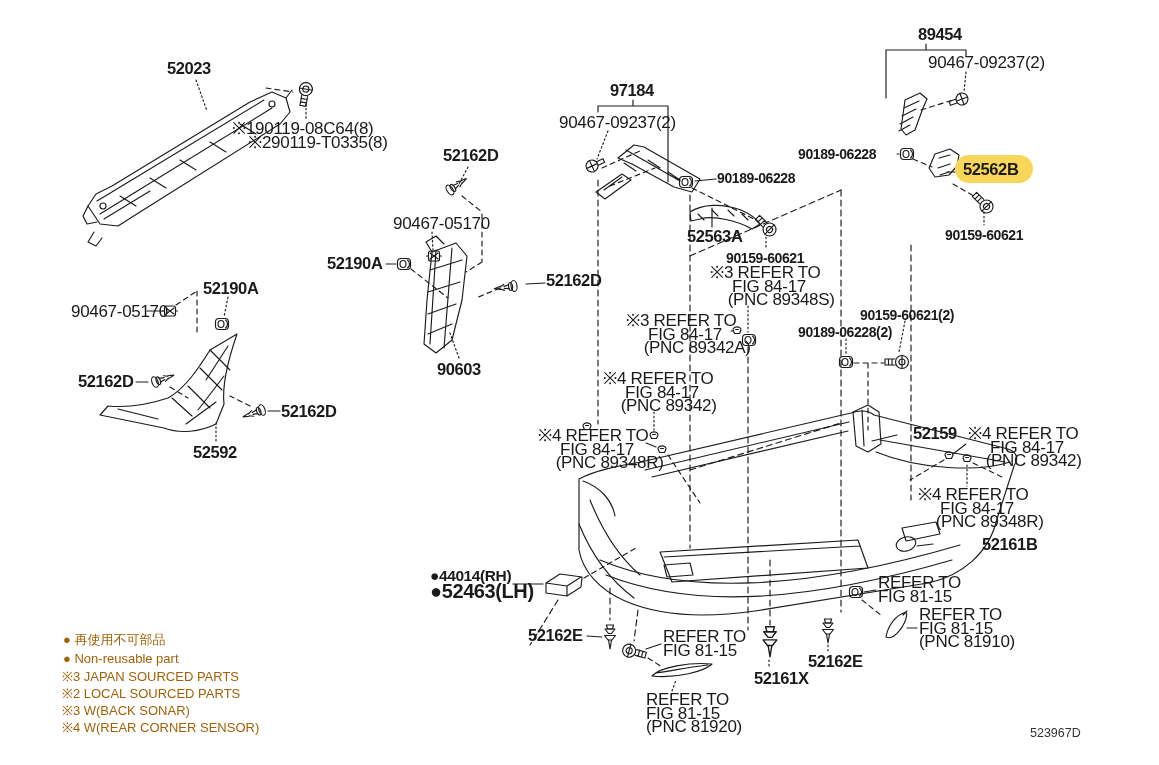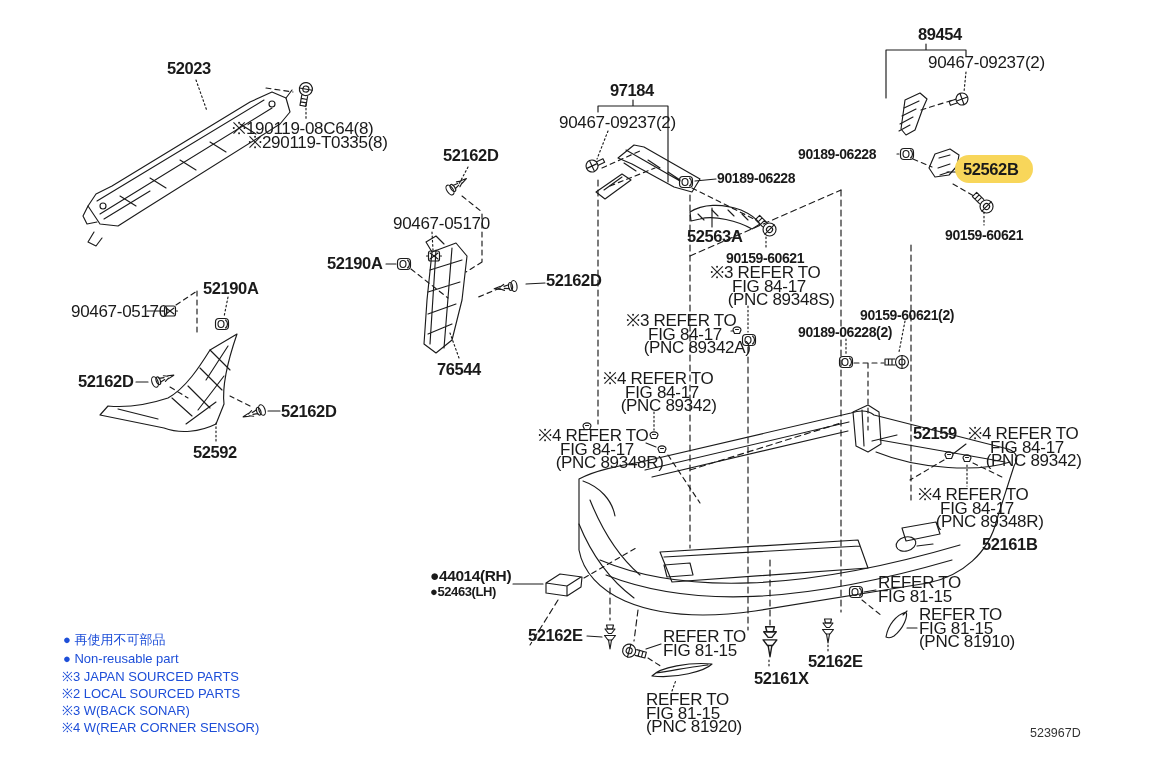--- a/index.html
+++ b/index.html
@@ -3,21 +3,21 @@
 <meta charset="utf-8">
 <style>
   html,body{margin:0;padding:0;background:#fff;}
   .stage{position:relative;width:1159px;height:765px;background:#ffffff;overflow:hidden;
          font-family:"Liberation Sans",sans-serif;color:#1a1a1a;}
   .art{position:absolute;left:0;top:0;}
   .lbl{position:absolute;white-space:pre;}
   .pn {font-weight:700;font-size:16.5px;letter-spacing:-0.4px;line-height:17px;}
   .pn2{font-weight:700;font-size:14px;letter-spacing:-0.4px;line-height:15px;}
   .ref{font-weight:400;font-size:17px;letter-spacing:-0.3px;line-height:13.5px;}
-  .leg{font-size:13px;line-height:15px;color:#1d4ed8;}
+  .leg{font-size:13px;line-height:15px;color:#a16207;}
   .doc{font-size:12.5px;color:#333;}
   .hl{position:absolute;left:955px;top:155px;width:62px;height:24px;background:#F8D65A;
       border-radius:14px;padding:2px 8px 2px 8px;font-weight:700;font-size:16.5px;
       letter-spacing:-0.4px;line-height:24px;text-align:left;color:#1a1a1a;}
 </style>
 </head>
 <body>
 
 <div class="stage">
 
@@ -244,21 +244,21 @@
   <div class="lbl pn2" style="left:945px;top:228px">90159-60621</div>
 
   <div class="lbl pn2" style="left:717px;top:171px">90189-06228</div>
   <div class="lbl pn" style="left:687px;top:228px">52563A</div>
   <div class="lbl pn2" style="left:726px;top:251px">90159-60621</div>
 
   <div class="lbl pn" style="left:443px;top:147px">52162D</div>
   <div class="lbl ref" style="left:393px;top:217px">90467-05170</div>
   <div class="lbl pn" style="left:327px;top:255px">52190A</div>
   <div class="lbl pn" style="left:546px;top:272px">52162D</div>
-  <div class="lbl pn" style="left:437px;top:361px">76544</div>
+  <div class="lbl pn" style="left:437px;top:361px">90603</div>
 
   <div class="lbl ref" style="left:71px;top:305px">90467-05170</div>
   <div class="lbl pn" style="left:203px;top:280px">52190A</div>
   <div class="lbl pn" style="left:78px;top:373px">52162D</div>
   <div class="lbl pn" style="left:281px;top:403px">52162D</div>
   <div class="lbl pn" style="left:193px;top:444px">52592</div>
 
   <div class="lbl ref" style="left:710px;top:266px">※3 REFER TO
      FIG 84-17
     (PNC 89348S)</div>
@@ -278,21 +278,21 @@
     (PNC 89342)</div>
   <div class="lbl ref" style="left:918px;top:488px">※4 REFER TO
      FIG 84-17
     (PNC 89348R)</div>
   <div class="lbl ref" style="left:538px;top:429px">※4 REFER TO
      FIG 84-17
     (PNC 89348R)</div>
   <div class="lbl pn" style="left:982px;top:536px">52161B</div>
 
   <div class="lbl pn" style="left:430px;top:567px;font-size:15.5px">●44014(RH)</div>
-  <div class="lbl pn" style="left:430px;top:583px;font-size:13px">●52463(LH)</div>
+  <div class="lbl pn" style="left:430px;top:583px;font-size:20px">●52463(LH)</div>
 
   <div class="lbl pn" style="left:528px;top:627px">52162E</div>
   <div class="lbl ref" style="left:663px;top:630px">REFER TO
 FIG 81-15</div>
   <div class="lbl ref" style="left:646px;top:693px">REFER TO
 FIG 81-15
 (PNC 81920)</div>
   <div class="lbl pn" style="left:754px;top:670px">52161X</div>
   <div class="lbl pn" style="left:808px;top:653px">52162E</div>
   <div class="lbl ref" style="left:878px;top:576px">REFER TO

